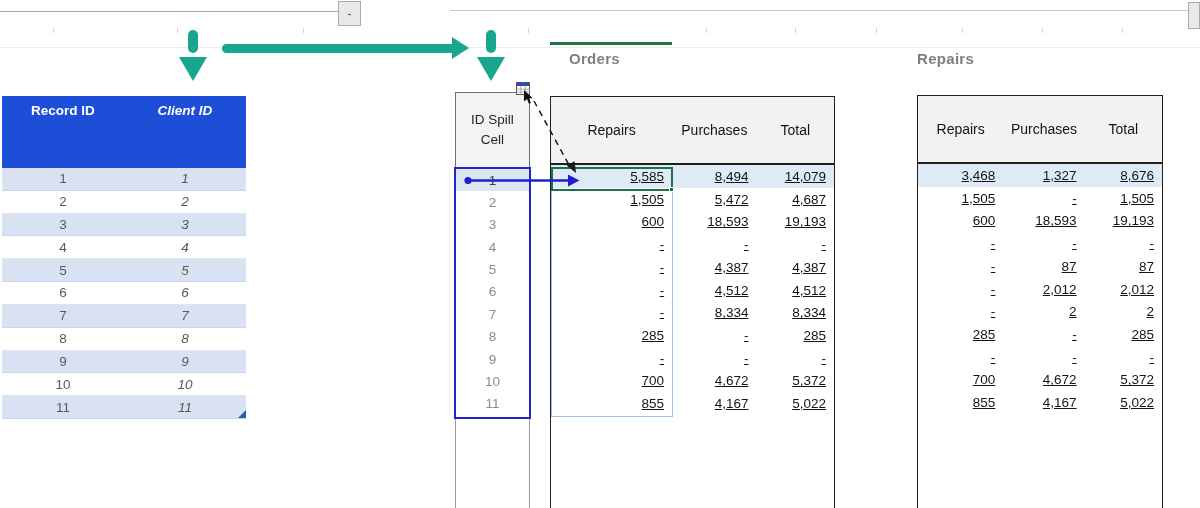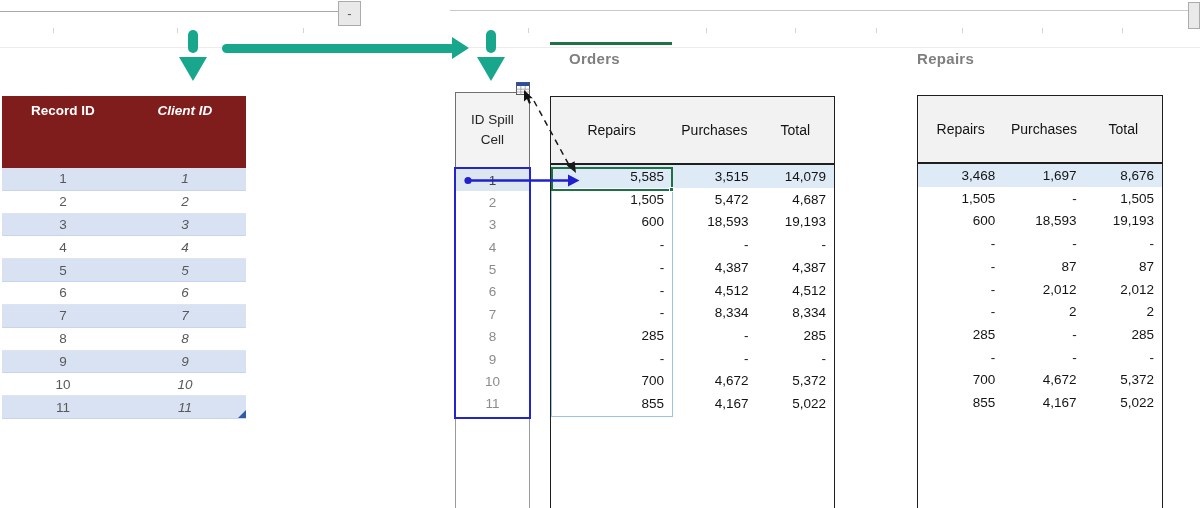--- a/index.html
+++ b/index.html
@@ -28,21 +28,21 @@
 
   
   .hdr { display:flex; }
   .hdr > div { display:flex; align-items:center; justify-content:center; }
   .tbl-body { display:flex; flex-direction:column; }
   .row { flex:1; display:flex; }
   .row > div { display:flex; align-items:center; }
 
   
   .src-table { position:absolute; left:2px; top:96px; width:244px; }
-  .src-hdr { height:72px; background:#7f1d1d; color:#fff; font-weight:bold; font-size:13.5px; }
+  .src-hdr { height:72px; background:#1d4ed8; color:#fff; font-weight:bold; font-size:13.5px; }
   .src-hdr > div { align-items:flex-start; padding-top:7px; }
   .src-body { height:251px; font-size:13.5px; color:#595959; }
   .src-body .row { border-bottom:1px solid rgba(180,198,231,0.45); }
   .src-body .row:nth-child(odd) { background:#d9e2f3; }
   .src-w > :nth-child(1) { width:122px; justify-content:center; }
   .src-w > :nth-child(2) { width:122px; justify-content:center;font-style:italic; }
   .src-resize { position:absolute; left:238px; top:410px; width:0; height:0;
     border-left:8px solid transparent; border-bottom:8px solid #2e5aa8; }
 
   
@@ -60,21 +60,21 @@
 
   
   .sec-title { position:absolute; font-size:15px; font-weight:bold; color:#7f7f7f; letter-spacing:0.3px; }
   .green-underline { position:absolute; left:550px; top:42px; width:122px; height:3px; background:#1f7246; }
 
   
   .xl-table { position:absolute; background:#fff; border:1.5px solid #1f1f1f; }
   .orders-table { left:550px; top:96px; width:285px; height:424px; }
   .balances-table { left:917px; top:95px; width:246px; height:425px; }
   .xl-hdr { height:68px; background:#f2f2f2; border-bottom:2px solid #1f1f1f; font-size:14px; color:#141414; }
-  .xl-body { height:250px; font-size:13.5px; color:#141414; }
+  .xl-body { height:250px; font-size:13.5px; color:#141414;text-decoration:underline; }
   .xl-body .row > div { justify-content:flex-end; padding-right:8px; }
   .xl-body .row:first-child { background:#deebf7; }
   .ord-w > :nth-child(1) { width:122px; }
   .ord-w > :nth-child(2) { width:85px; }
   .ord-w > :nth-child(3) { width:78px; }
   .bal-w > :nth-child(1) { width:86px; }
   .bal-w > :nth-child(2) { width:82px; }
   .bal-w > :nth-child(3) { width:78px; }
 
   .spill-range-outline { position:absolute; left:0; top:70px; width:122px; height:250px;
@@ -210,21 +210,21 @@
   <div class="sec-title" style="left:569px; top:50px;">Orders</div>
   <div class="xl-table orders-table">
     <div class="hdr xl-hdr ord-w">
         <div>Repairs</div>
         <div>Purchases</div>
         <div>Total</div>
       </div>
     <div class="tbl-body xl-body">
         <div class="row ord-w">
           <div>5,585</div>
-          <div>3,515</div>
+          <div>8,494</div>
           <div>14,079</div>
         </div>
         <div class="row ord-w">
           <div>1,505</div>
           <div>5,472</div>
           <div>4,687</div>
         </div>
         <div class="row ord-w">
           <div>600</div>
           <div>18,593</div>
@@ -280,21 +280,21 @@
   <div class="sec-title" style="left:917px; top:50px;">Repairs</div>
   <div class="xl-table balances-table">
     <div class="hdr xl-hdr bal-w">
         <div>Repairs</div>
         <div>Purchases</div>
         <div>Total</div>
       </div>
     <div class="tbl-body xl-body">
         <div class="row bal-w">
           <div>3,468</div>
-          <div>1,697</div>
+          <div>1,327</div>
           <div>8,676</div>
         </div>
         <div class="row bal-w">
           <div>1,505</div>
           <div>-</div>
           <div>1,505</div>
         </div>
         <div class="row bal-w">
           <div>600</div>
           <div>18,593</div>

